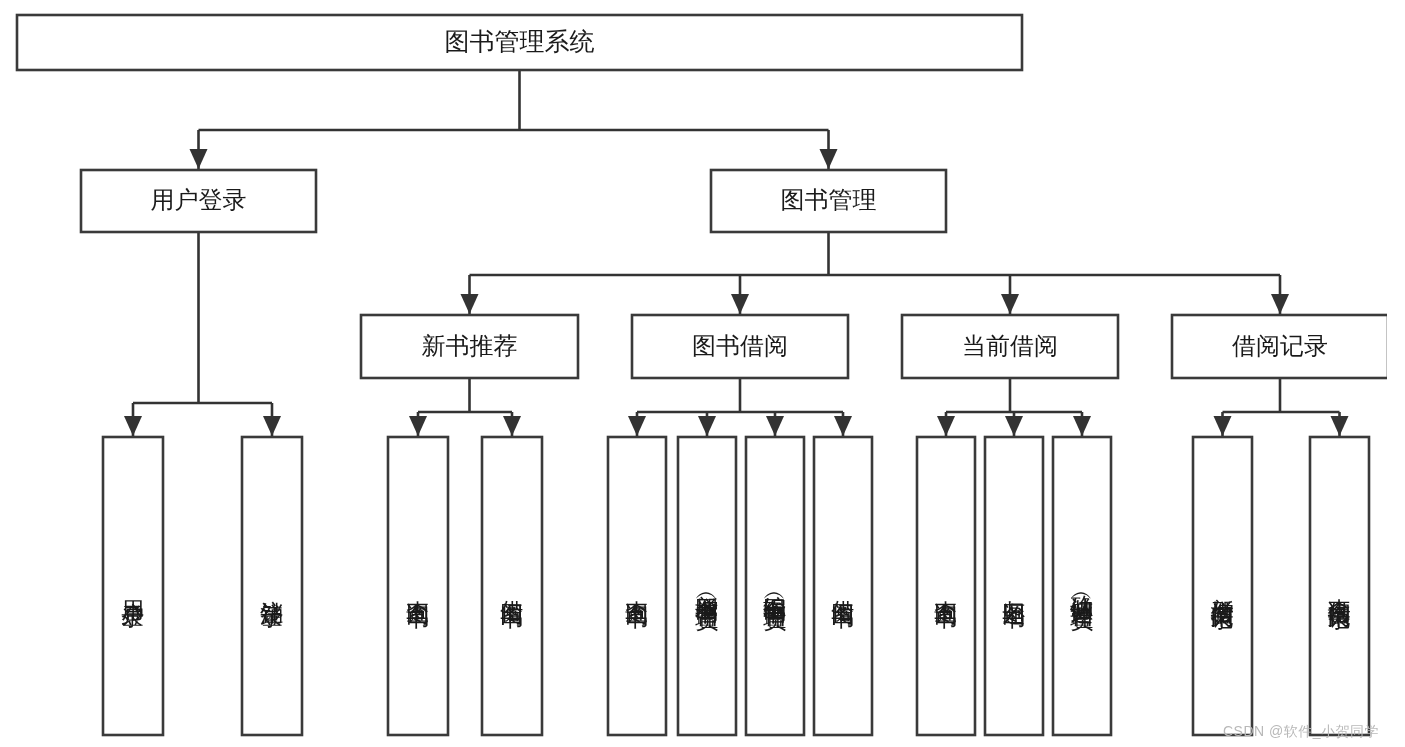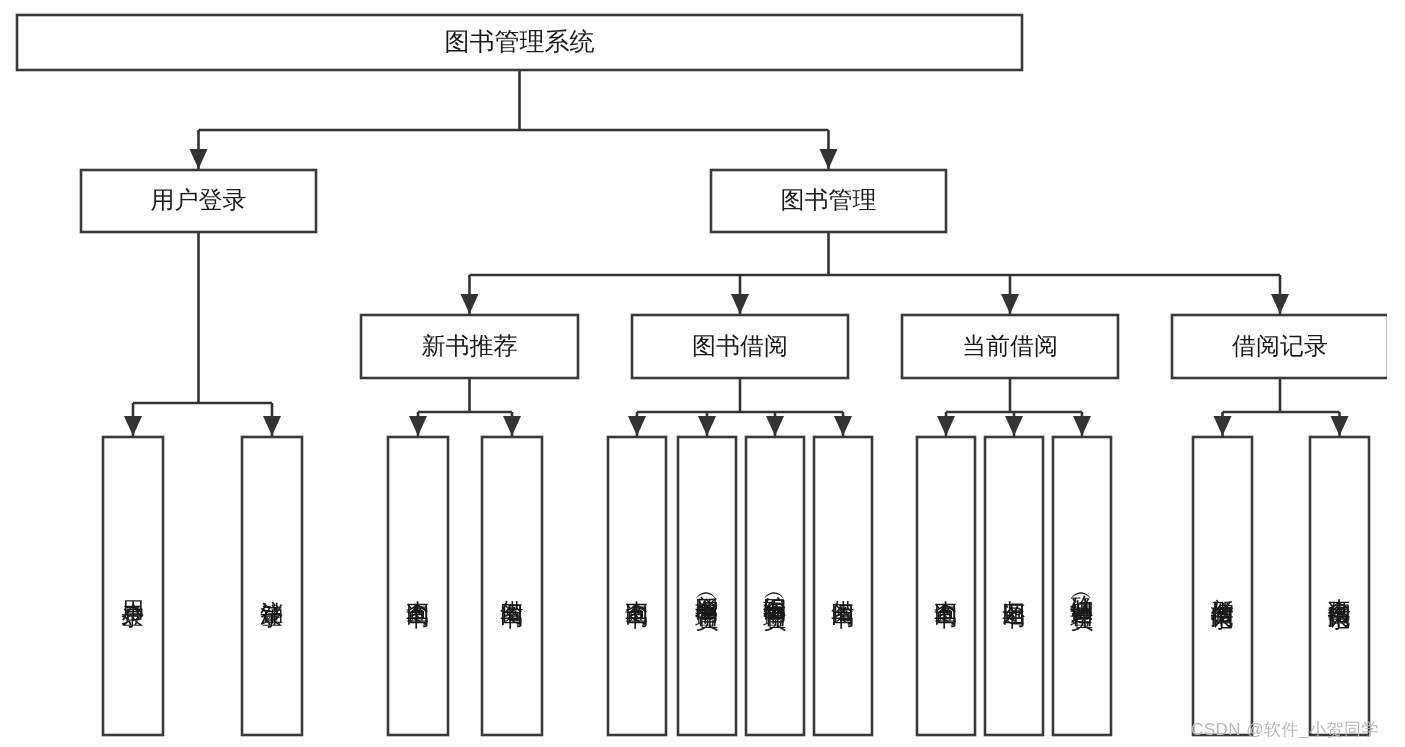--- a/index.html
+++ b/index.html
@@ -67,21 +67,21 @@
     letter-spacing: 2px;
     color: #1a1a1a;
     white-space: nowrap;
     text-align: center;
   }
   .watermark {
     position: absolute;
     right: 8px;
     bottom: 6px;
     font-family: "Liberation Sans", "DejaVu Sans", sans-serif;
-    font-size: 17px;
+    font-size: 14px;
     color: #b8b8b8;
     letter-spacing: 0.5px;
     user-select: none;
     white-space: nowrap;
   }
 </style>
 </head>
 <body>
 
 <div id="diagram-root">

